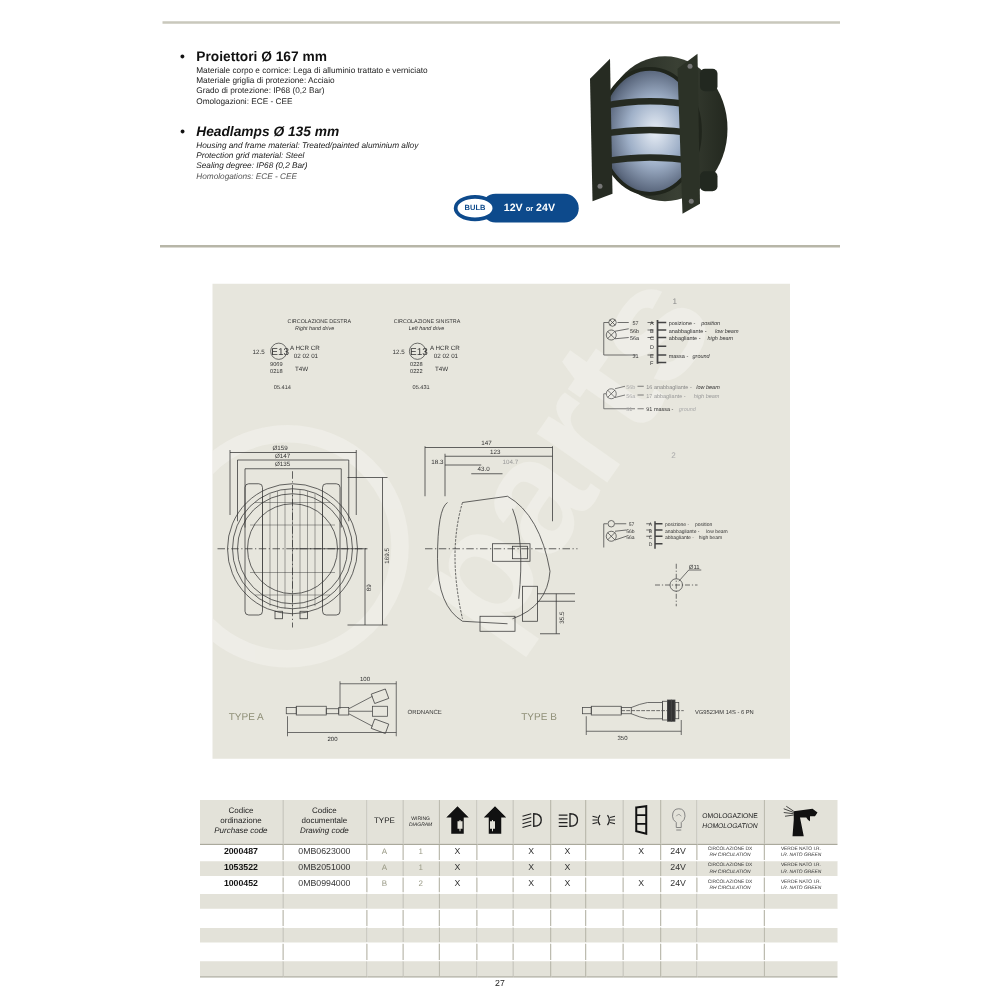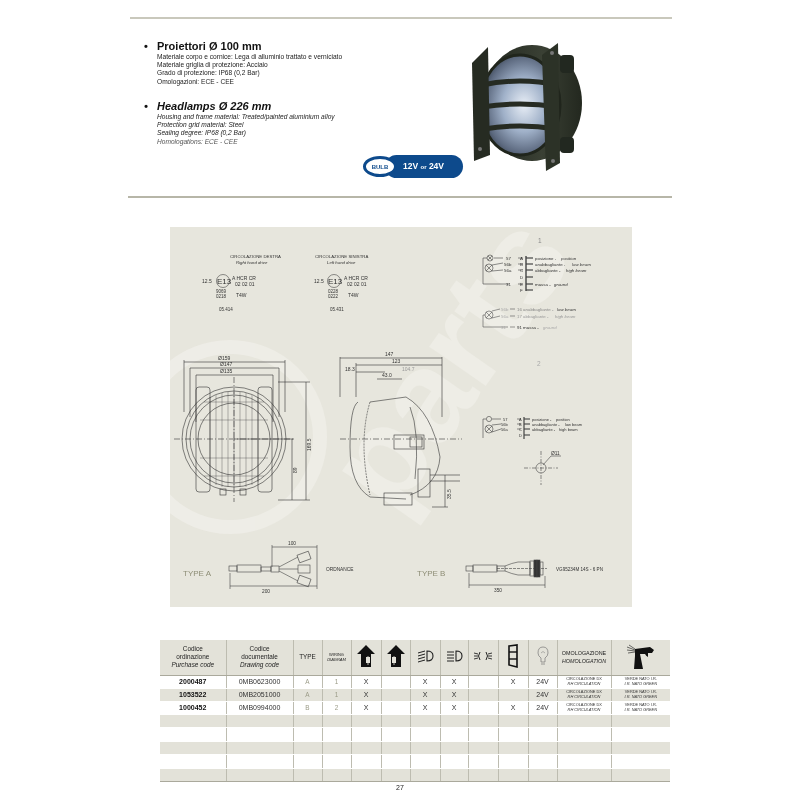--- a/index.html
+++ b/index.html
@@ -54,29 +54,29 @@
   #spec-table tbody tr:last-child td { border-bottom: 1px solid #aaa99c; }
 
   #page-number { position: absolute; left: 0; width: 800px; top: 784px; text-align: center; font-size: 7px; color: #222; }
 </style>
 </head>
 <body>
 
 <div class="hr" id="hr-top"></div>
 
 <div class="spec" id="spec-it">
-  <h2><span class="bullet">•</span><span>Proiettori Ø 100 mm</span></h2>
+  <h2><span class="bullet">•</span><span>Proiettori Ø 167 mm</span></h2>
   <div class="line">Materiale corpo e cornice: Lega di alluminio trattato e verniciato</div>
   <div class="line">Materiale griglia di protezione: Acciaio</div>
   <div class="line">Grado di protezione: IP68 (0,2 Bar)</div>
   <div class="line">Omologazioni: ECE - CEE</div>
 </div>
 
 <div class="spec" id="spec-en">
-  <h2><span class="bullet">•</span><span>Headlamps Ø 226 mm</span></h2>
+  <h2><span class="bullet">•</span><span>Headlamps Ø 135 mm</span></h2>
   <div class="line">Housing and frame material: Treated/painted aluminium alloy</div>
   <div class="line">Protection grid material: Steel</div>
   <div class="line">Sealing degree: IP68 (0,2 Bar)</div>
   <div class="line faded">Homologations: ECE - CEE</div>
 </div>
 
 <div id="bulb-badge">
   <div class="pill"></div>
   <div class="oval">BULB</div>
   <div class="volt">

